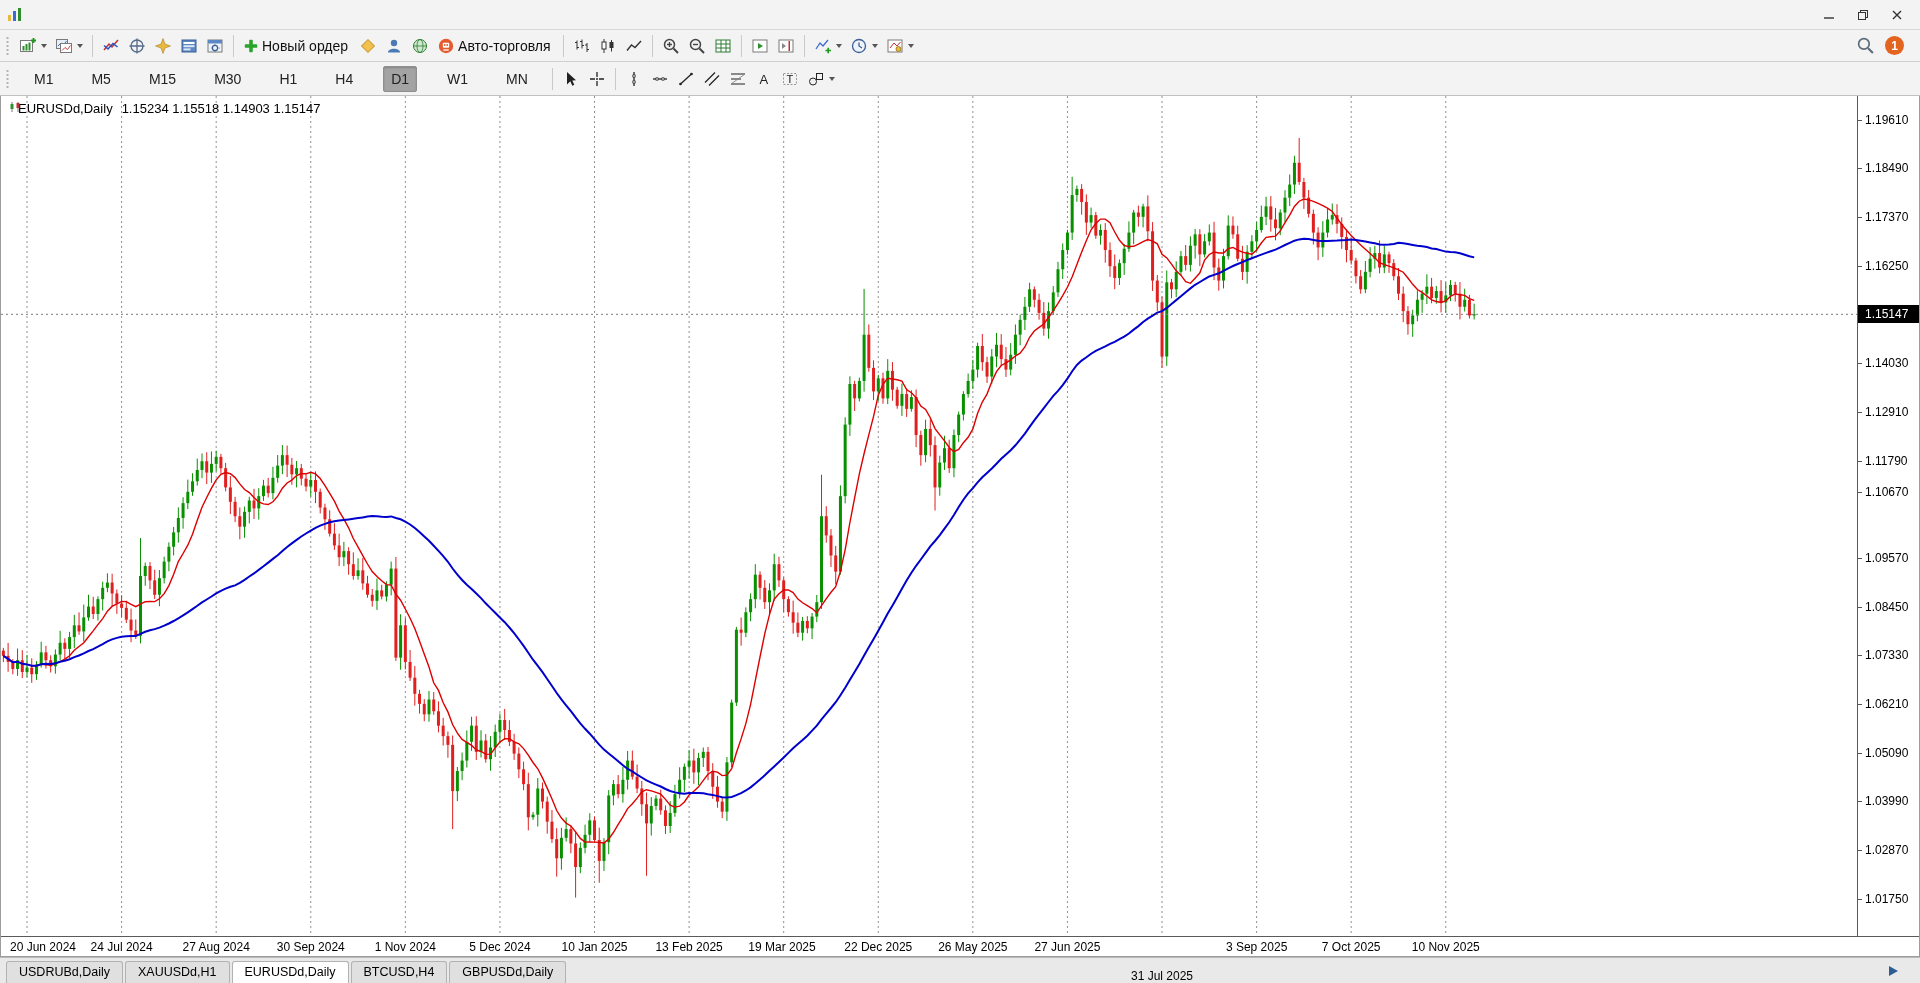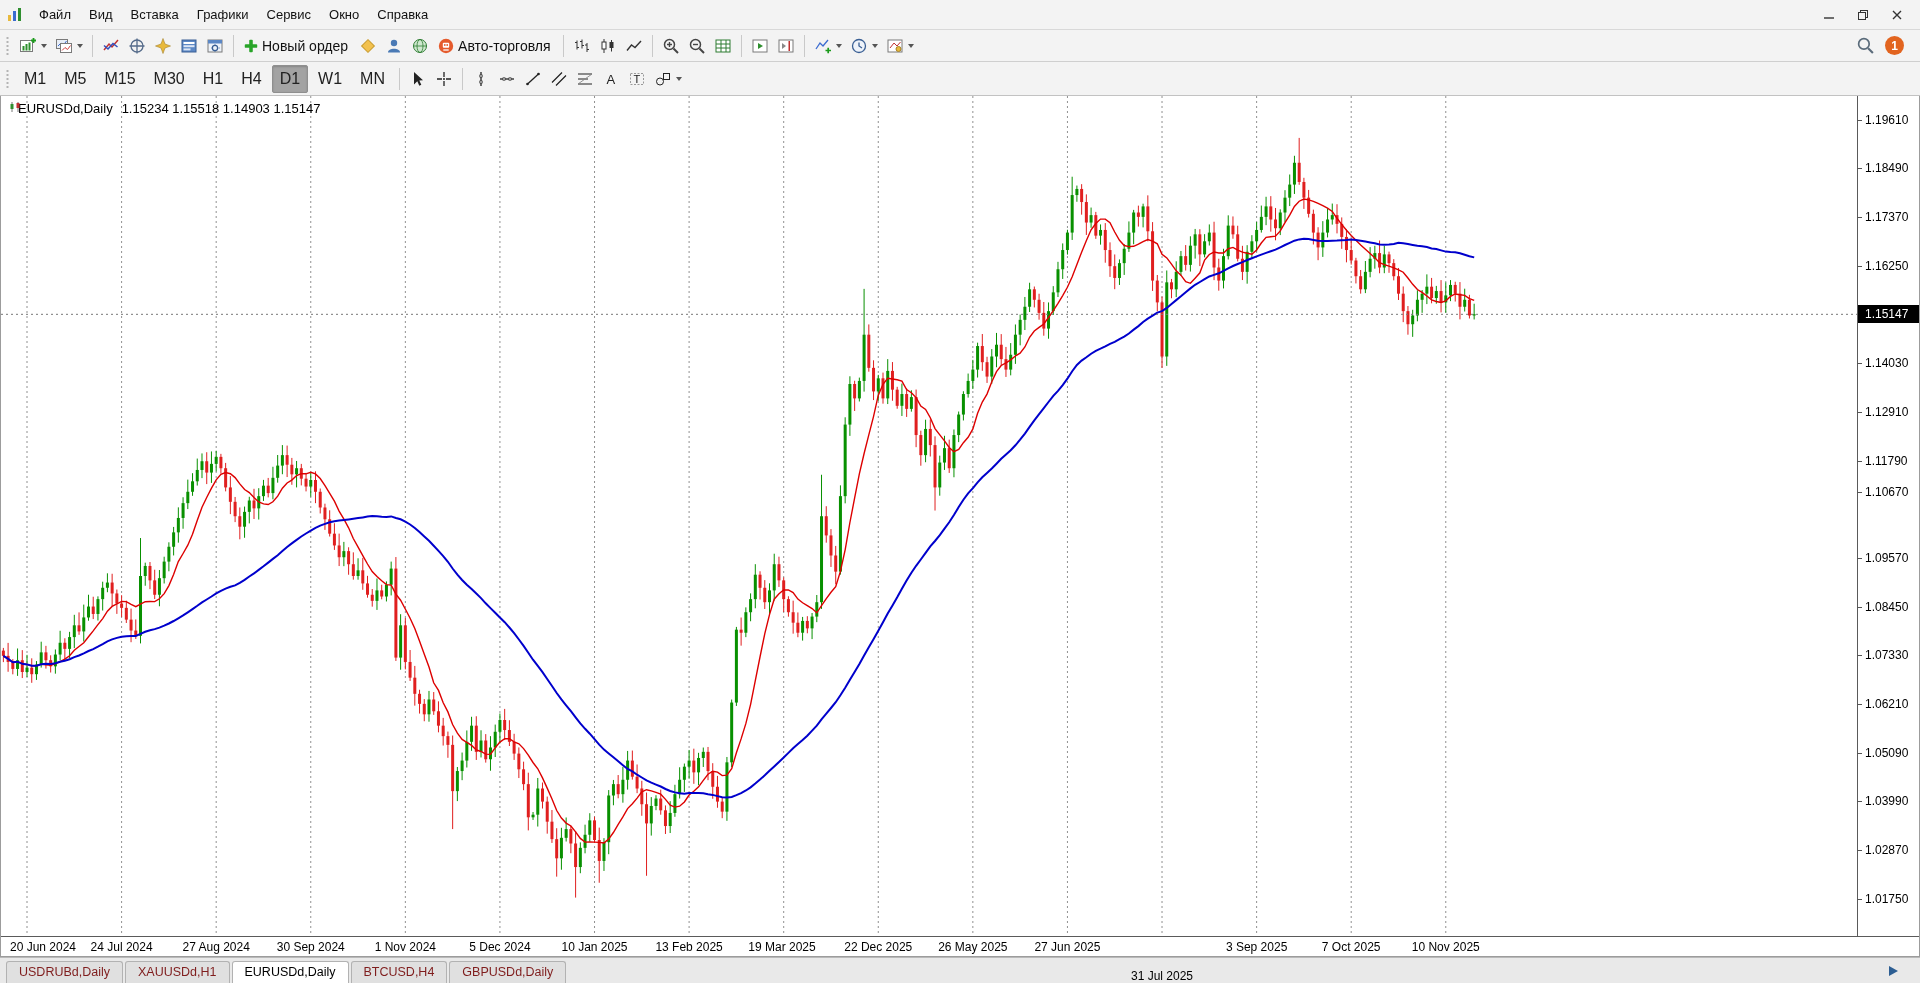--- a/index.html
+++ b/index.html
@@ -18,64 +18,55 @@
   .toolbar1{height:32px}
   .toolbar2{height:34px;border-bottom:1px solid #c2c2c2}
   .tbtn{height:26px;min-width:26px;display:flex;align-items:center;justify-content:center;border:1px solid transparent;border-radius:2px;gap:3px;padding:0 3px;cursor:default}
   .tbtn .lbl{font-size:14px;color:#111;padding-right:3px;white-space:nowrap}
   .icon{display:flex;align-items:center;justify-content:center}
   .caret{width:0;height:0;border-left:3.5px solid transparent;border-right:3.5px solid transparent;border-top:4px solid #555;margin-left:1px}
   .sep{width:1px;height:22px;background:#c9c9c9;margin:0 5px}
   .grip{width:5px;height:22px;margin:0 5px 0 1px;background-image:radial-gradient(circle,#b4b4b4 1px,transparent 1.2px);background-size:4px 4px;background-position:center}
   .toolbar-right{margin-left:auto;display:flex;align-items:center;gap:10px;padding-right:12px}
   .badge{width:19px;height:19px;border-radius:50%;background:#e2641f;color:#fff;font-size:12px;font-weight:bold;display:flex;align-items:center;justify-content:center}
-  .tf{font-size:16px;color:#222;padding:4px 7px;border:1px solid transparent;border-radius:2px;margin:0 1px;cursor:default}
+  .tf{font-size:14px;color:#222;padding:4px 7px;border:1px solid transparent;border-radius:2px;margin:0 11px;cursor:default}
   .tf.active{background:#a3a3a3;border-color:#8f8f8f;box-shadow:inset 0 1px 2px rgba(0,0,0,.18)}
 
   
   .chart-window{flex:1;display:flex;flex-direction:column;background:#fff;border:1px solid #9c9c9c;border-top:none;min-height:0}
   .chart-main{flex:1;display:flex;min-height:0}
   .plot{flex:1;position:relative;overflow:hidden;background:#fff}
   .plot svg{position:absolute;left:0;top:0}
   .ohlc-header{position:absolute;top:5px;left:8px;font-size:13px;color:#000;display:flex;gap:9px;align-items:center;z-index:4}
   .price-axis{width:62px;border-left:1px solid #5a5a5a;position:relative;background:#fff}
   .price-label{position:absolute;left:7px;font-size:12px;color:#000;white-space:nowrap}
   .price-label::before{content:"";position:absolute;left:-8px;top:7px;width:5px;height:1px;background:#555}
   .price-tag{position:absolute;left:0;right:0;background:#000;color:#fff;font-size:12px;padding:2px 0 2px 7px;z-index:3}
   .date-axis{height:20px;border-top:1px solid #5a5a5a;position:relative;background:#fff}
   .date-label{position:absolute;top:3px;transform:translateX(-50%);font-size:12px;color:#000;white-space:nowrap}
 
   
   .tab-bar{height:26px;background:#e9e9e9;border-top:1px solid #b9b9b9;display:flex;align-items:flex-end;padding:0 6px}
-  .tab{font-size:12.5px;color:#7f1d1d;background:#e0e0e0;border:1px solid #b2b2b2;border-bottom:none;border-radius:3px 3px 0 0;padding:3px 12px 4px;margin-right:2px;height:22px;white-space:nowrap;cursor:default}
+  .tab{font-size:12.5px;color:#000000;background:#e0e0e0;border:1px solid #b2b2b2;border-bottom:none;border-radius:3px 3px 0 0;padding:3px 12px 4px;margin-right:2px;height:22px;white-space:nowrap;cursor:default}
   .tab.active{background:#fff;color:#000}
   .tab-scroll{margin-left:auto;margin-right:16px;margin-bottom:7px;width:0;height:0;border-top:5px solid transparent;border-bottom:5px solid transparent;border-left:9px solid #2d5e93}
 </style>
 </head>
 <body>
 
 <div class="app">
 
   <div class="menubar">
     <span class="app-icon">
       <svg width="18" height="18" viewBox="0 0 18 18">
         <rect x="2" y="9" width="3" height="6" fill="#e8b93c"></rect>
         <rect x="7" y="5" width="3" height="10" fill="#3a6bd0"></rect>
         <rect x="12" y="2" width="3" height="13" fill="#2f8f2f"></rect>
       </svg>
     </span>
-    <nav class="menus" id="menu-items" style="display:flex">
-        <span class="menu-item">Файл</span>
-        <span class="menu-item">Вид</span>
-        <span class="menu-item">Вставка</span>
-        <span class="menu-item">Графики</span>
-        <span class="menu-item">Сервис</span>
-        <span class="menu-item">Окно</span>
-        <span class="menu-item">Справка</span>
-      </nav>
     <div class="win-controls">
       <span class="win-btn">
         <svg width="12" height="12" viewBox="0 0 12 12">
             <path d="M1 9h10" stroke="#333" stroke-width="1.4"></path>
           </svg>
       </span>
       <span class="win-btn">
         <svg width="12" height="12" viewBox="0 0 12 12">
             <rect x="3.5" y="1.5" width="7" height="7" fill="none" stroke="#333"></rect>
             <rect x="1.5" y="3.5" width="7" height="7" fill="#f3f3f3" stroke="#333"></rect>

